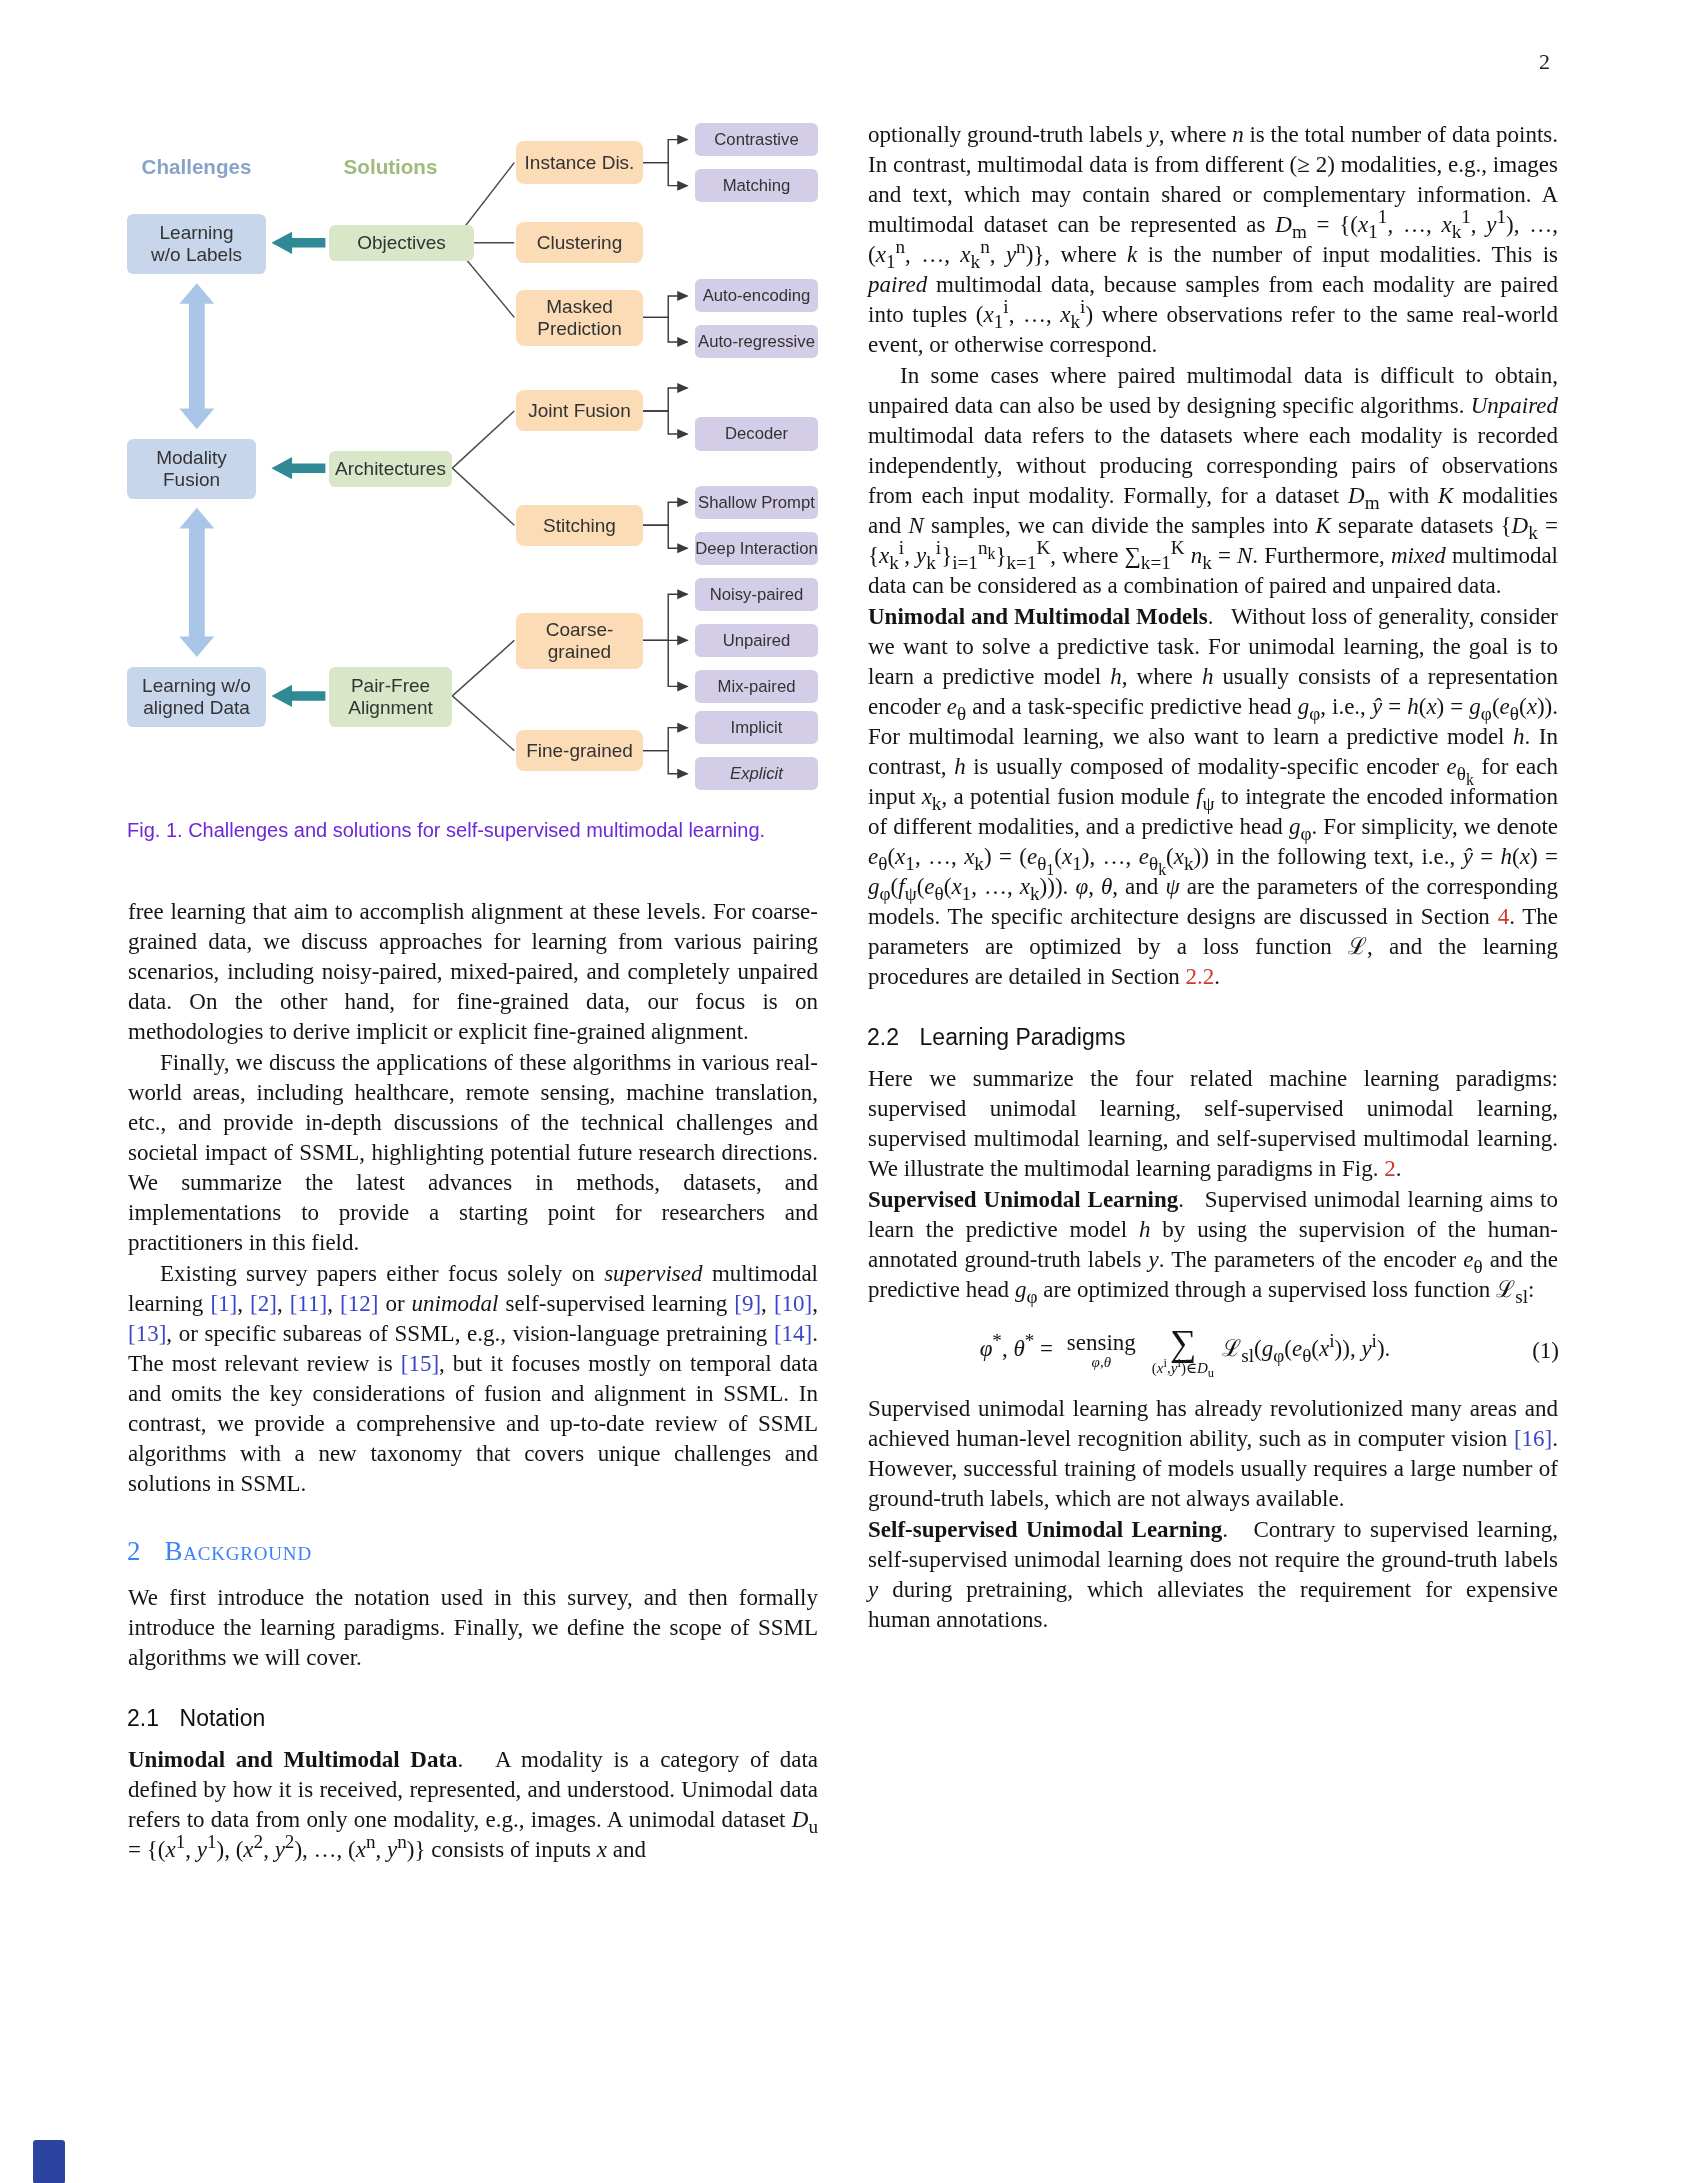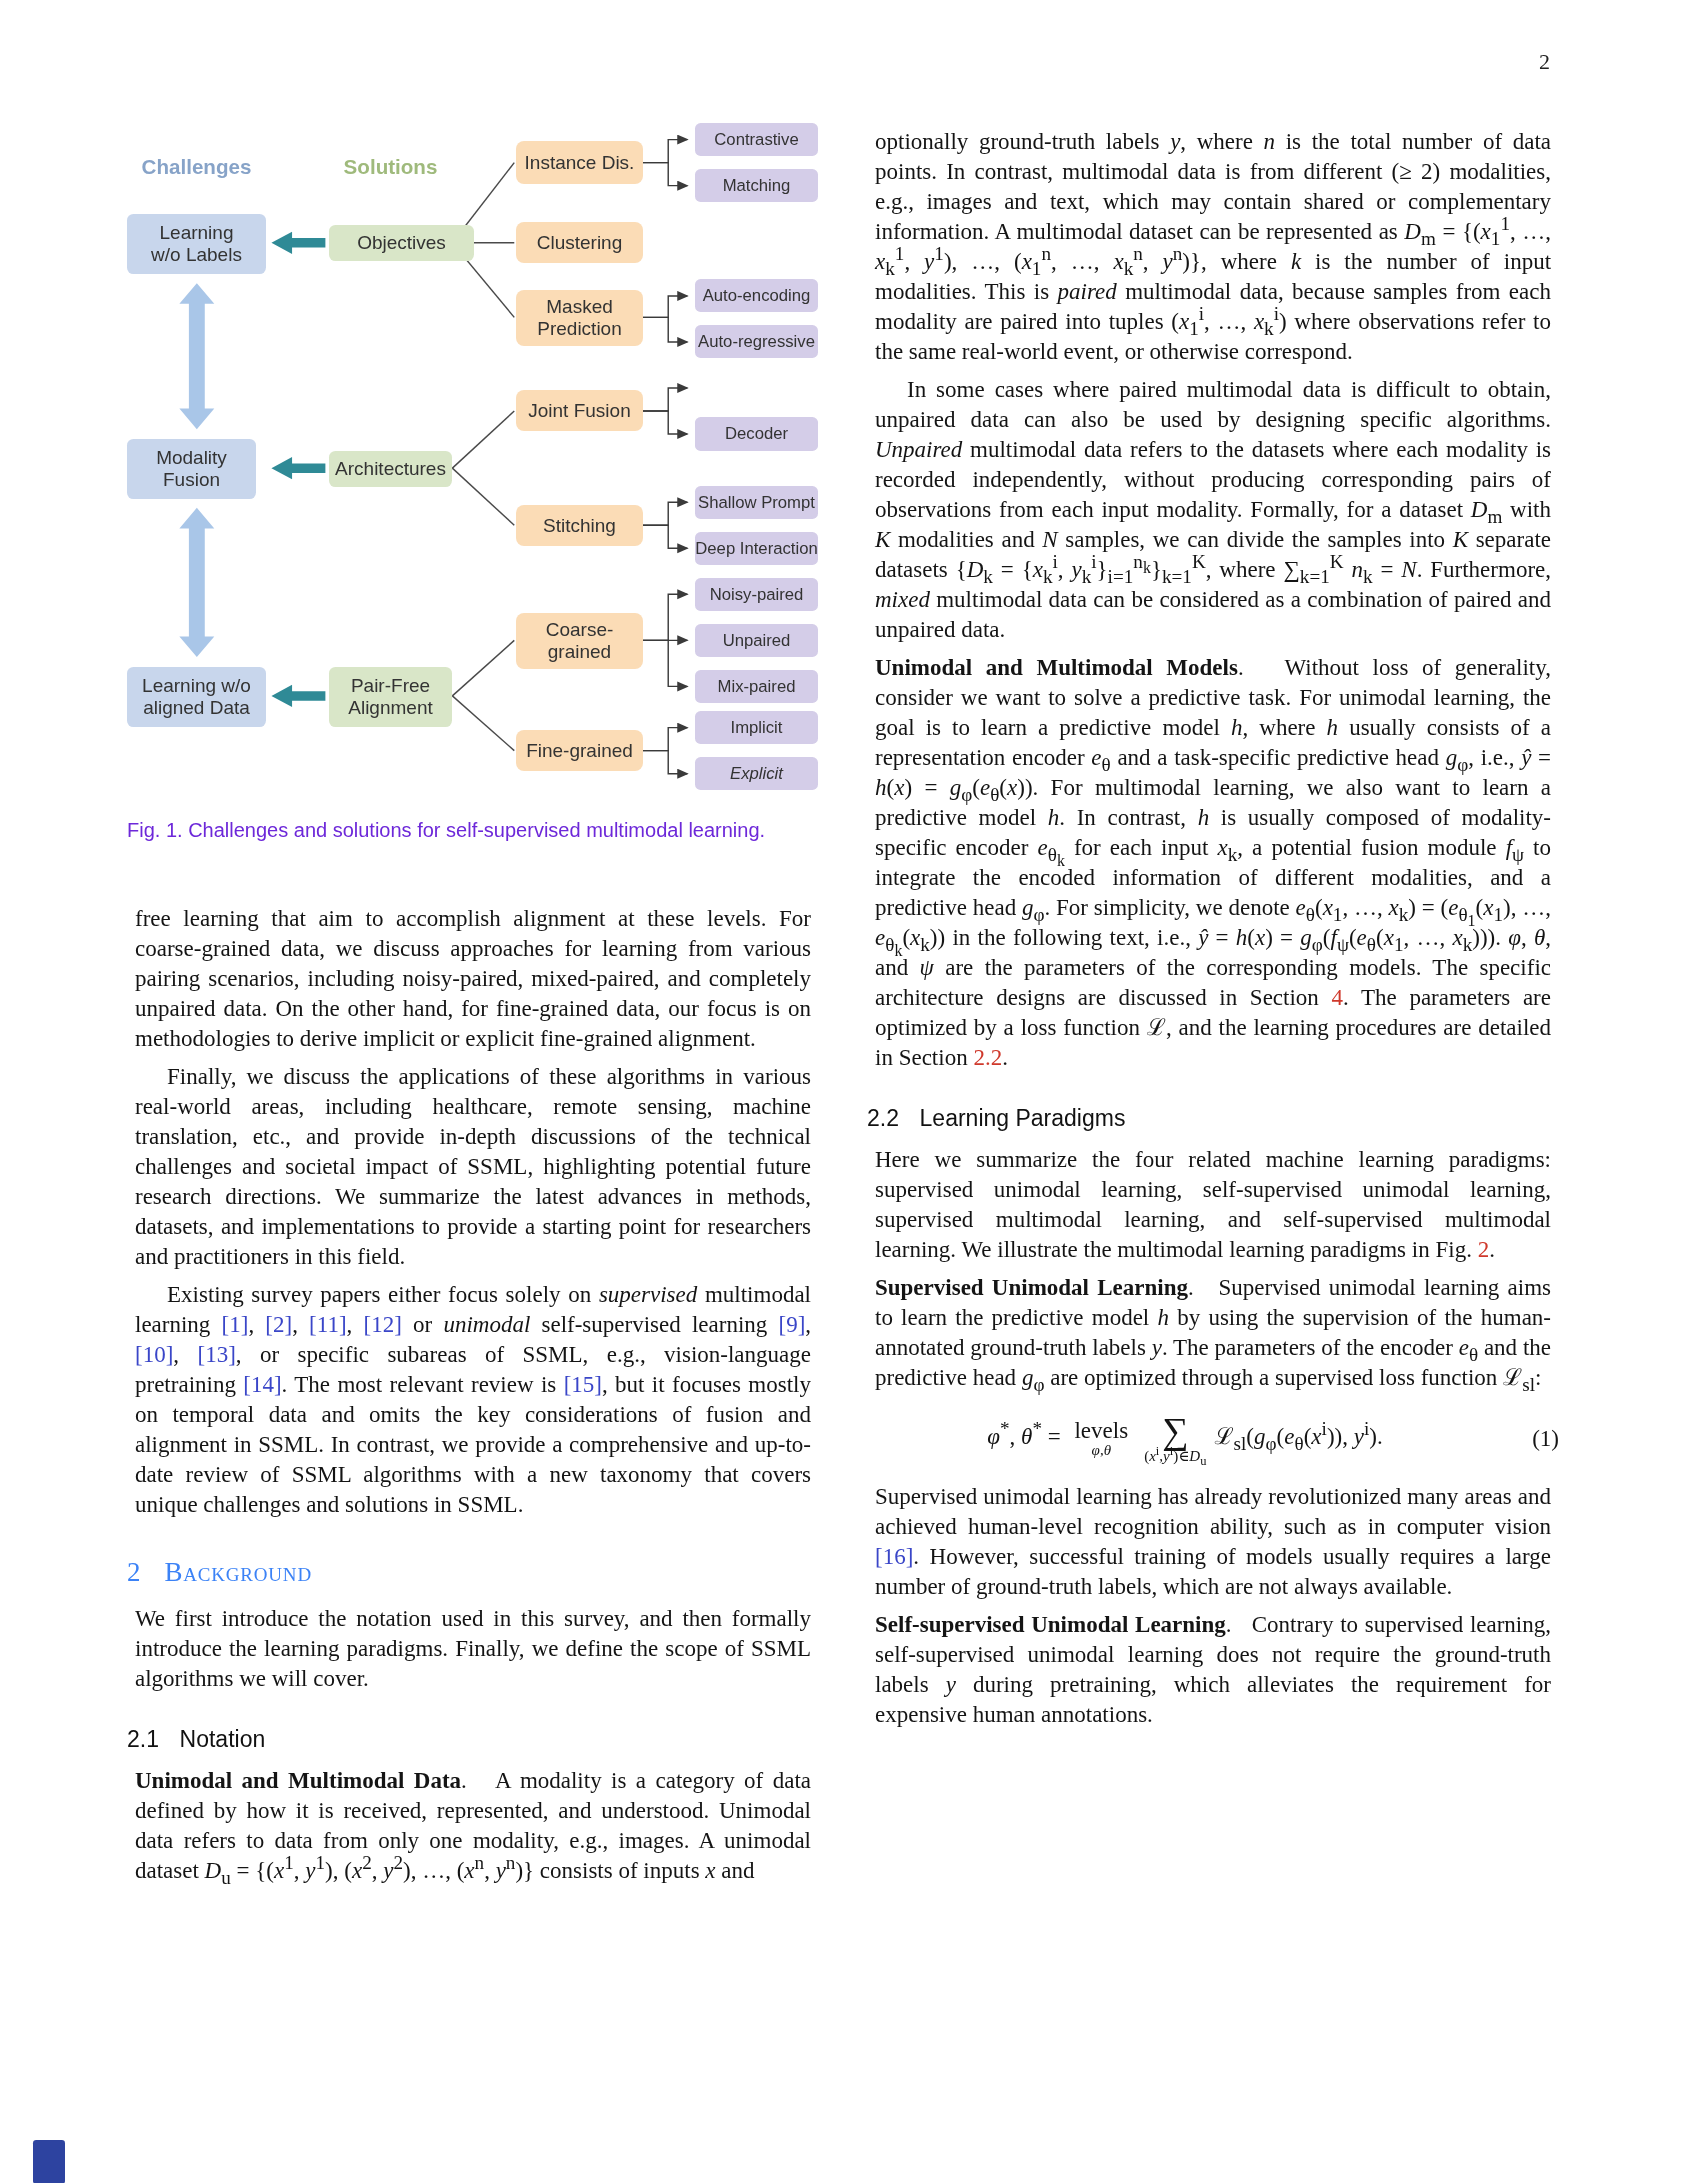--- a/index.html
+++ b/index.html
@@ -4,21 +4,21 @@
 <style>
   html,body{margin:0;padding:0;background:#ffffff;}
   .page{position:relative;width:1687px;height:2183px;background:#ffffff;overflow:hidden;
         font-family:"Liberation Serif","DejaVu Serif",serif;color:#141414;}
   .page-number{position:absolute;left:1539px;top:49px;font-size:22px;color:#222;}
 
   
   .col{position:absolute;width:692px;}
   .col-left{left:127px;top:896px;}
   .col-right{left:867px;top:119px;}
-  .para{margin:8px;text-align:justify;font-size:23px;line-height:30px;hyphens:auto;}
+  .para{margin:1px;text-align:justify;font-size:23px;line-height:30px;hyphens:auto;}
   .para.indent{text-indent:32px;}
   .para b{font-weight:bold;}
   .para i{font-style:italic;}
   .cite{color:#3a46c8;}
   .secref{color:#cf382b;}
   sub,sup{line-height:0;}
 
   .sec-heading{margin:37px 0 16px 0;font-weight:normal;font-size:27px;color:#3b82f6;}
   .sec-heading .sec-num{margin-right:24px;}
   .sec-heading .sec-title{font-variant:small-caps;letter-spacing:0.8px;}
@@ -171,21 +171,21 @@
     <p class="para"><b>Unimodal and Multimodal Models</b>.&nbsp;&nbsp;&nbsp;Without loss of generality, consider we want to solve a predictive task. For unimodal learning, the goal is to learn a predictive model <i>h</i>, where <i>h</i> usually consists of a representation encoder <i>e</i><sub>θ</sub> and a task-specific predictive head <i>g</i><sub>φ</sub>, i.e., <i>ŷ</i> = <i>h</i>(<i>x</i>) = <i>g</i><sub>φ</sub>(<i>e</i><sub>θ</sub>(<i>x</i>)). For multimodal learning, we also want to learn a predictive model <i>h</i>. In contrast, <i>h</i> is usually composed of modality-specific encoder <i>e</i><sub>θ<sub>k</sub></sub> for each input <i>x</i><sub>k</sub>, a potential fusion module <i>f</i><sub>ψ</sub> to integrate the encoded information of different modalities, and a predictive head <i>g</i><sub>φ</sub>. For simplicity, we denote <i>e</i><sub>θ</sub>(<i>x</i><sub>1</sub>, …, <i>x</i><sub>k</sub>) = (<i>e</i><sub>θ<sub>1</sub></sub>(<i>x</i><sub>1</sub>), …, <i>e</i><sub>θ<sub>k</sub></sub>(<i>x</i><sub>k</sub>)) in the following text, i.e., <i>ŷ</i> = <i>h</i>(<i>x</i>) = <i>g</i><sub>φ</sub>(<i>f</i><sub>ψ</sub>(<i>e</i><sub>θ</sub>(<i>x</i><sub>1</sub>, …, <i>x</i><sub>k</sub>))). <i>φ</i>, <i>θ</i>, and <i>ψ</i> are the parameters of the corresponding models. The specific architecture designs are discussed in Section <span class="secref">4</span>. The parameters are optimized by a loss function ℒ, and the learning procedures are detailed in Section <span class="secref">2.2</span>.</p>
 
     <h3 class="subsec-heading">
       <span class="num">2.2</span><span>Learning Paradigms</span>
     </h3>
     <p class="para">Here we summarize the four related machine learning paradigms: supervised unimodal learning, self-supervised unimodal learning, supervised multimodal learning, and self-supervised multimodal learning. We illustrate the multimodal learning paradigms in Fig. <span class="secref">2</span>.</p>
     <p class="para"><b>Supervised Unimodal Learning</b>.&nbsp;&nbsp;&nbsp;Supervised unimodal learning aims to learn the predictive model <i>h</i> by using the supervision of the human-annotated ground-truth labels <i>y</i>. The parameters of the encoder <i>e</i><sub>θ</sub> and the predictive head <i>g</i><sub>φ</sub> are optimized through a supervised loss function ℒ<sub>sl</sub>:</p>
 
     <div class="equation">
       <div class="eq-body"><i>φ</i><sup>*</sup>, <i>θ</i><sup>*</sup> = <span class="op">
-            <span class="opname">levels</span>
+            <span class="opname">sensing</span>
             <span class="limit"><i>φ</i>,<i>θ</i></span>
           </span><span class="op">
             <span class="sum">∑</span>
             <span class="limit">(<i>x</i><sup>i</sup>,<i>y</i><sup>i</sup>)∈<i>D</i><sub>u</sub></span>
           </span>ℒ<sub>sl</sub>(<i>g</i><sub>φ</sub>(<i>e</i><sub>θ</sub>(<i>x</i><sup>i</sup>)), <i>y</i><sup>i</sup>).</div>
       <div class="eq-num">(1)</div>
     </div>
 
     <p class="para">Supervised unimodal learning has already revolutionized many areas and achieved human-level recognition ability, such as in computer vision <span class="cite">[16]</span>. However, successful training of models usually requires a large number of ground-truth labels, which are not always available.</p>
     <p class="para"><b>Self-supervised Unimodal Learning</b>.&nbsp;&nbsp;&nbsp;Contrary to supervised learning, self-supervised unimodal learning does not require the ground-truth labels <i>y</i> during pretraining, which alleviates the requirement for expensive human annotations.</p>

